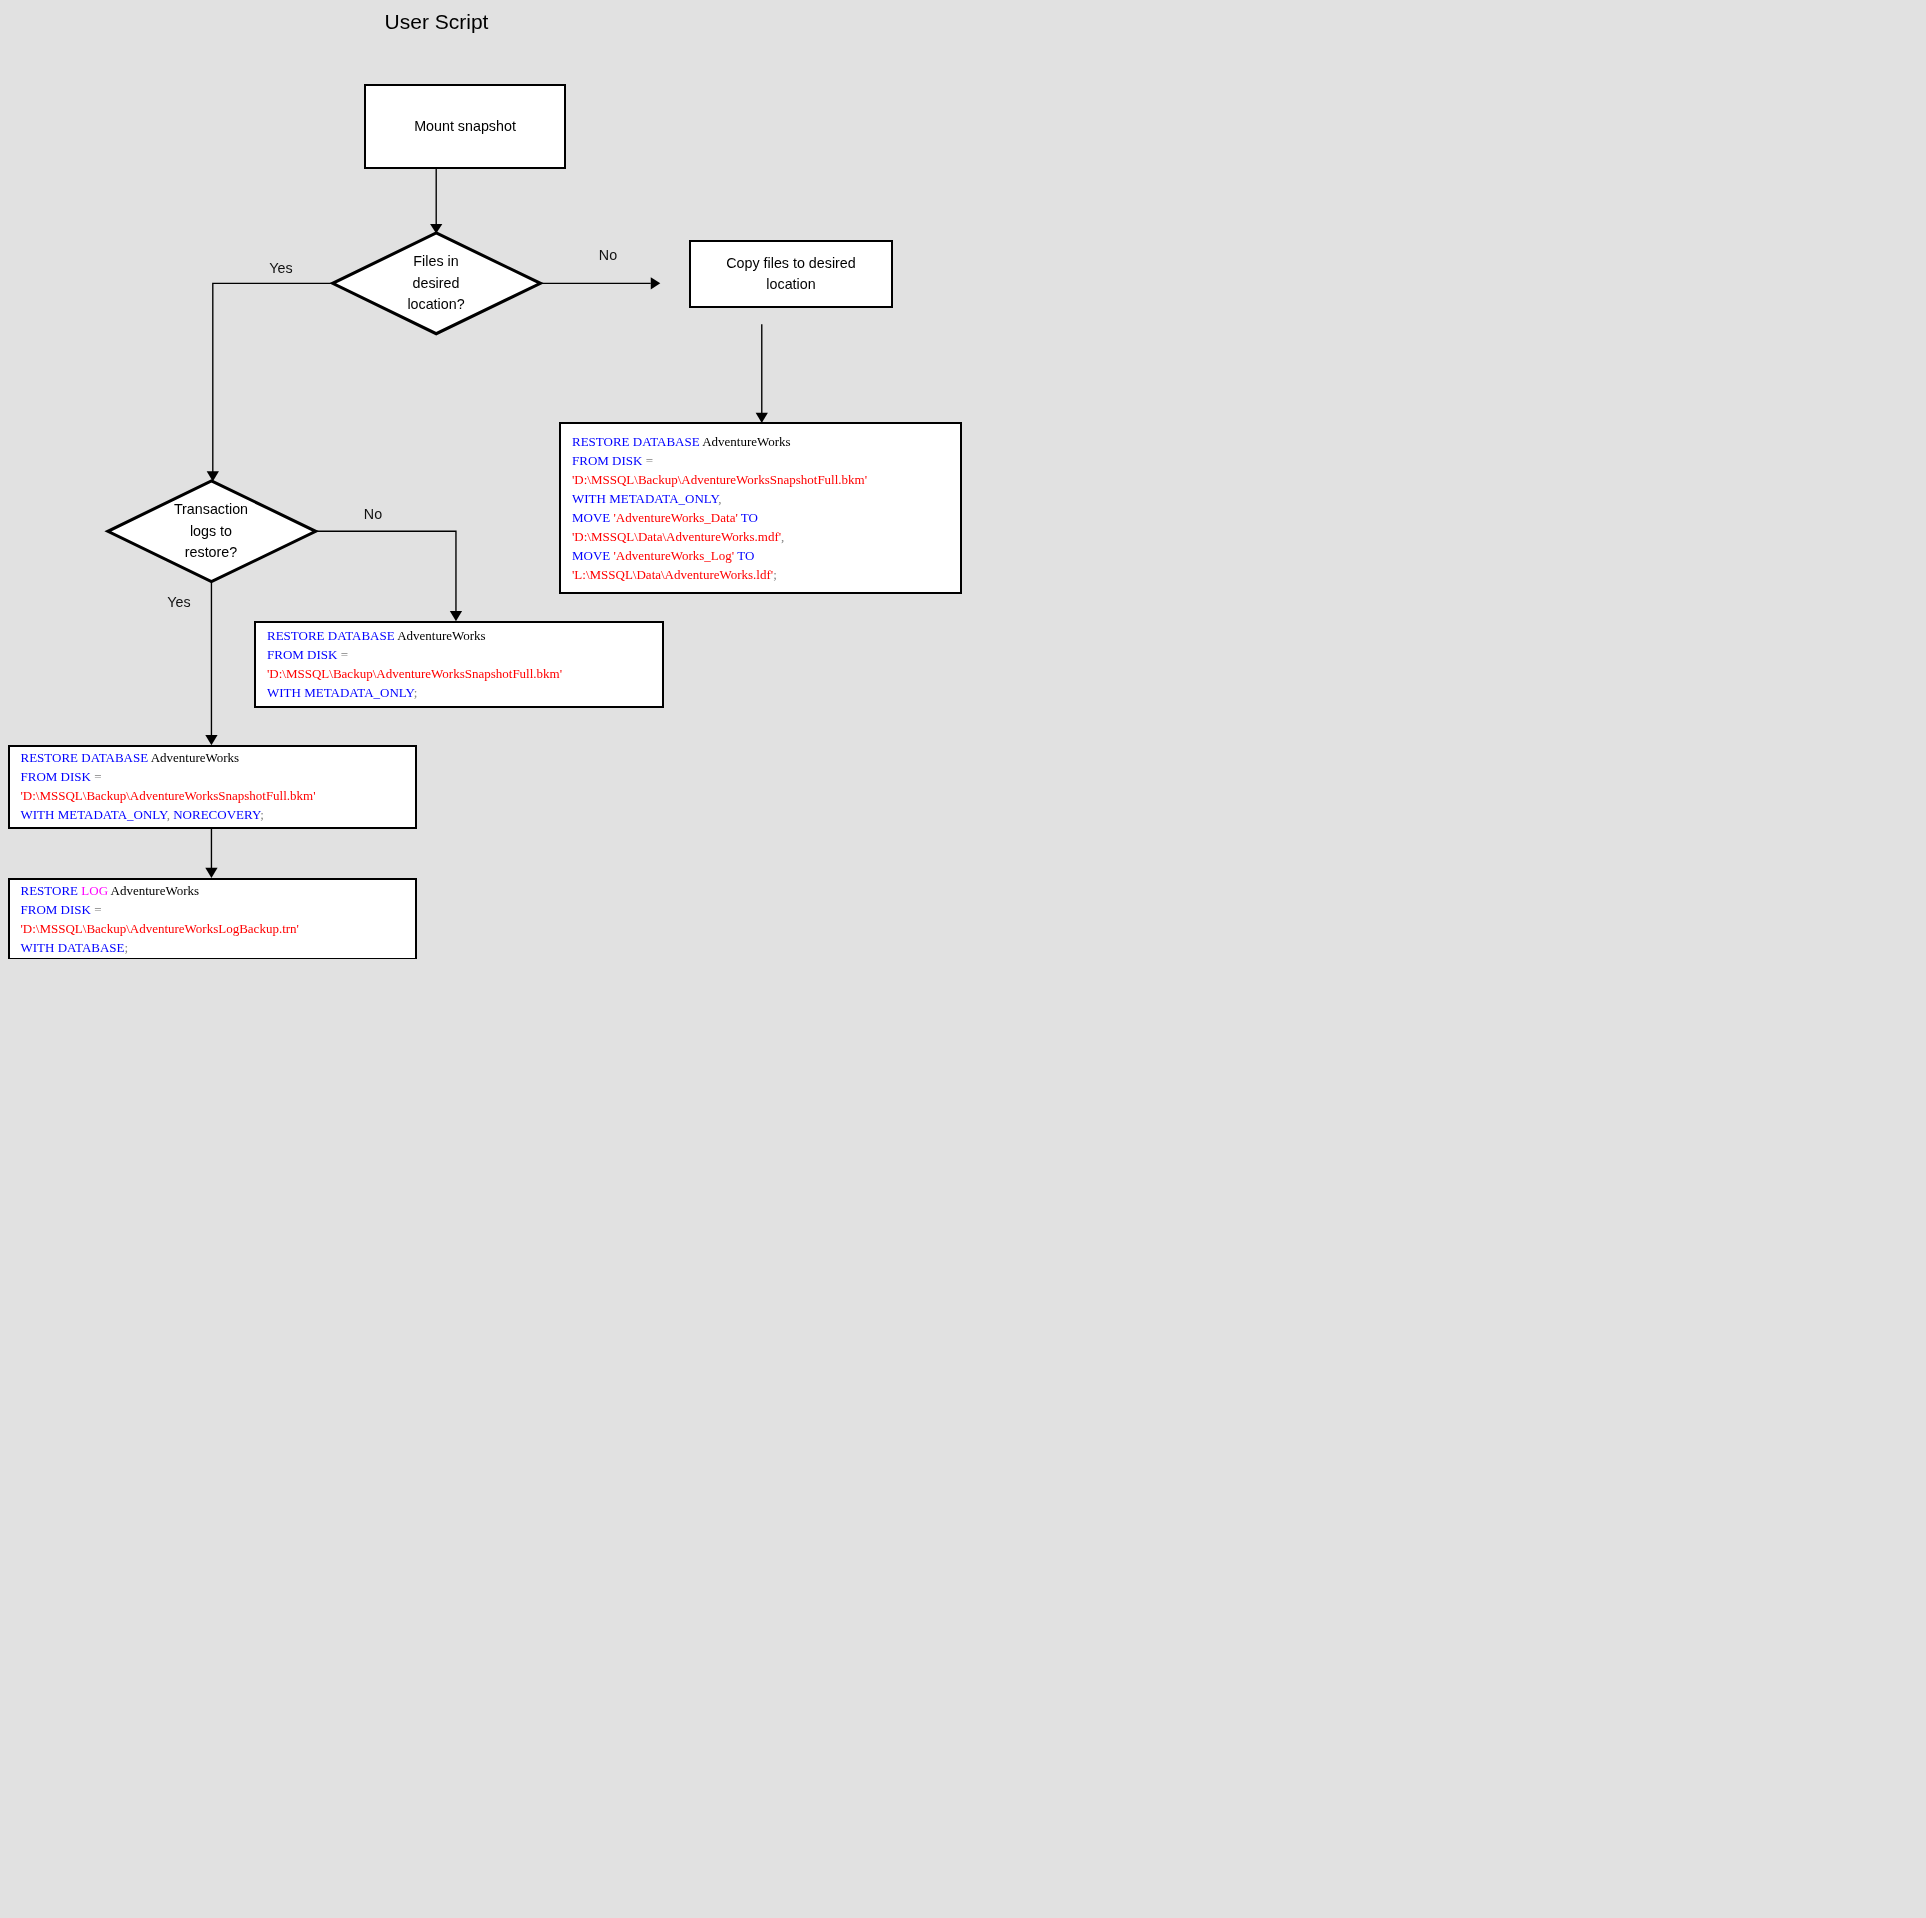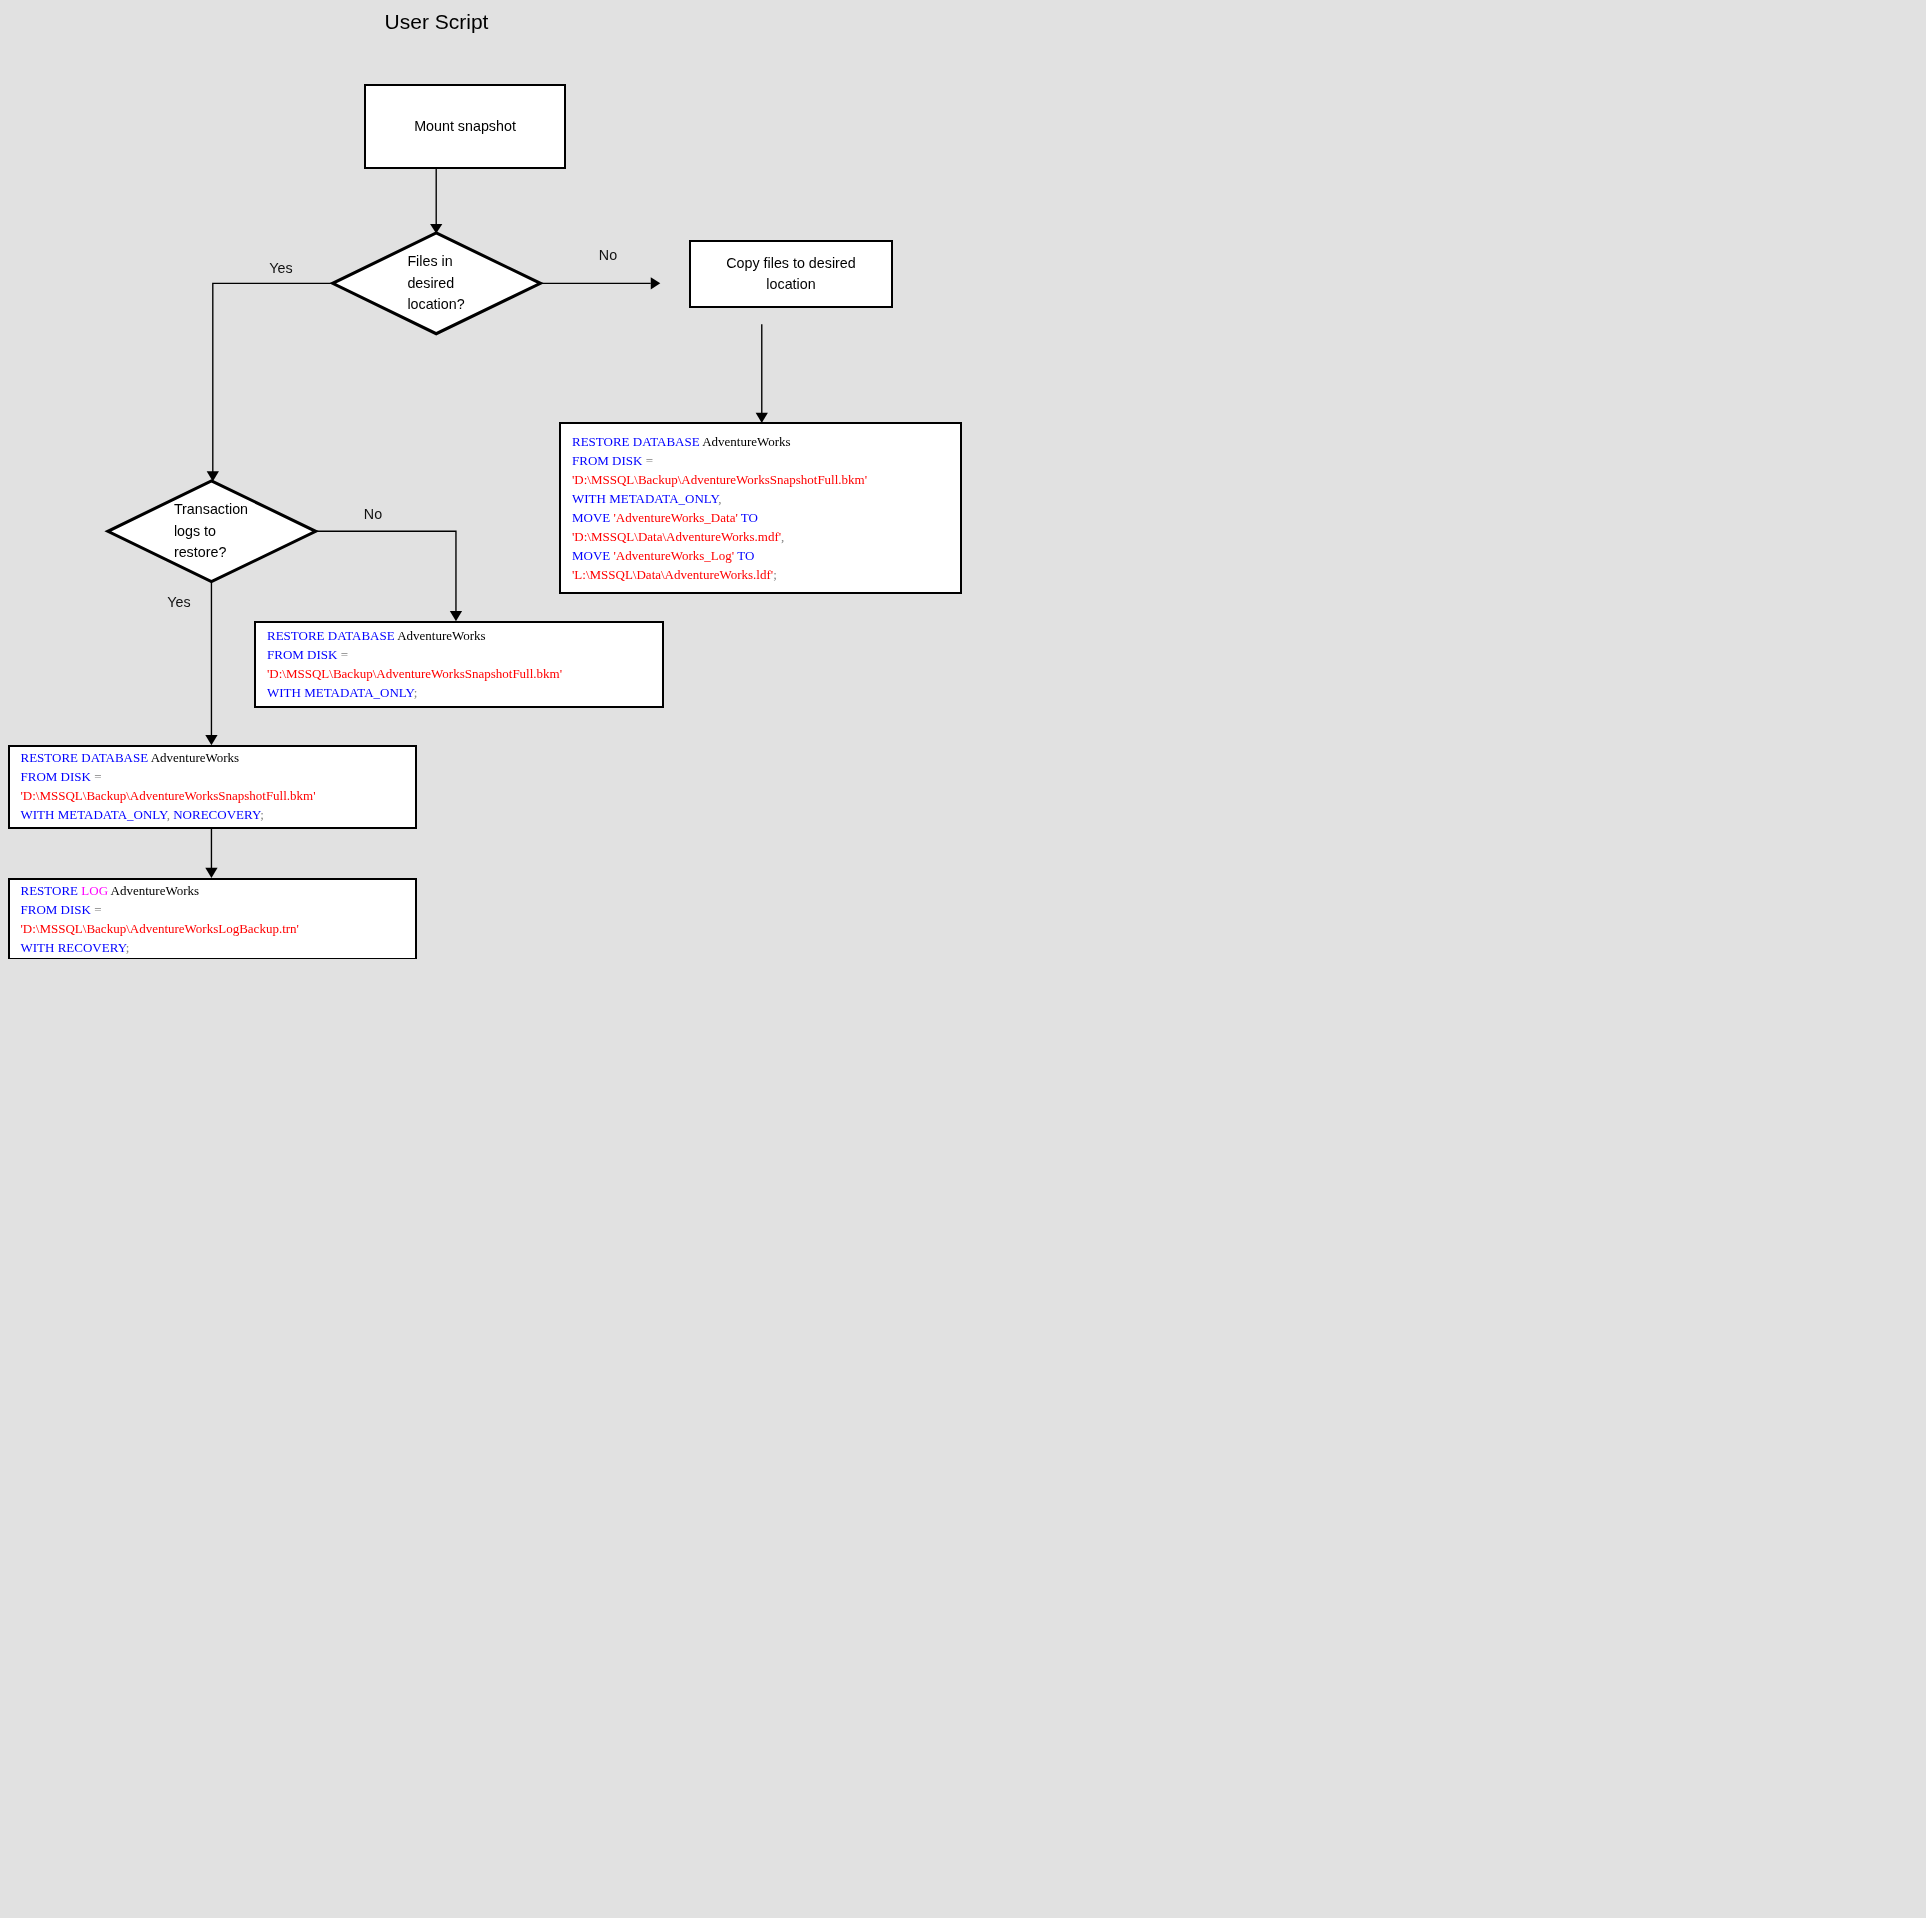--- a/index.html
+++ b/index.html
@@ -16,21 +16,21 @@
     position:absolute; left:300px; top:9.5px; width:273px; text-align:center;
     font-size:21px; color:#000;
   }
   .node{
     position:absolute; box-sizing:border-box; background:var(--fill);
     border:2px solid var(--line); display:flex; align-items:center; justify-content:center;
     text-align:center; font-size:14.3px; line-height:1.45; white-space:pre-line;margin-left:29px;
   }
   .diamond-label{
     position:absolute; display:flex; align-items:center; justify-content:center;
-    text-align:left; font-size:14.3px; line-height:1.5; white-space:pre-line;
+    text-align:center; font-size:14.3px; line-height:1.5; white-space:pre-line;
   }
   .edge-label{
     position:absolute; width:68px; text-align:center; font-size:14.3px; color:#111;
   }
   .codebox{
     position:absolute; box-sizing:border-box; background:var(--fill);
     border:2px solid var(--line); overflow:hidden;
     font-family:Liberation Serif, serif; font-size:13px; line-height:19px;
   }
   .codebox .code-line{white-space:pre;}
@@ -123,17 +123,17 @@
       <div class="code-line"><span class="tok-kw">RESTORE DATABASE</span><span class="tok-id"> AdventureWorks</span></div>
       <div class="code-line"><span class="tok-kw">FROM DISK </span><span class="tok-op">=</span></div>
       <div class="code-line"><span class="tok-str">'D:\MSSQL\Backup\AdventureWorksSnapshotFull.bkm'</span></div>
       <div class="code-line"><span class="tok-kw">WITH METADATA_ONLY</span><span class="tok-op">, </span><span class="tok-kw">NORECOVERY</span><span class="tok-op">;</span></div>
     </div>
 
   <div class="codebox pad-sm" style="left:7.5px; top:878px; width:409px; height:82px;">
       <div class="code-line"><span class="tok-kw">RESTORE </span><span class="tok-log">LOG</span><span class="tok-id"> AdventureWorks</span></div>
       <div class="code-line"><span class="tok-kw">FROM DISK </span><span class="tok-op">=</span></div>
       <div class="code-line"><span class="tok-str">'D:\MSSQL\Backup\AdventureWorksLogBackup.trn'</span></div>
-      <div class="code-line"><span class="tok-kw">WITH RECOVERY</span><span class="tok-op">;</span></div>
+      <div class="code-line"><span class="tok-kw">WITH DATABASE</span><span class="tok-op">;</span></div>
     </div>
 
 </div>
 
 
 </body></html>

